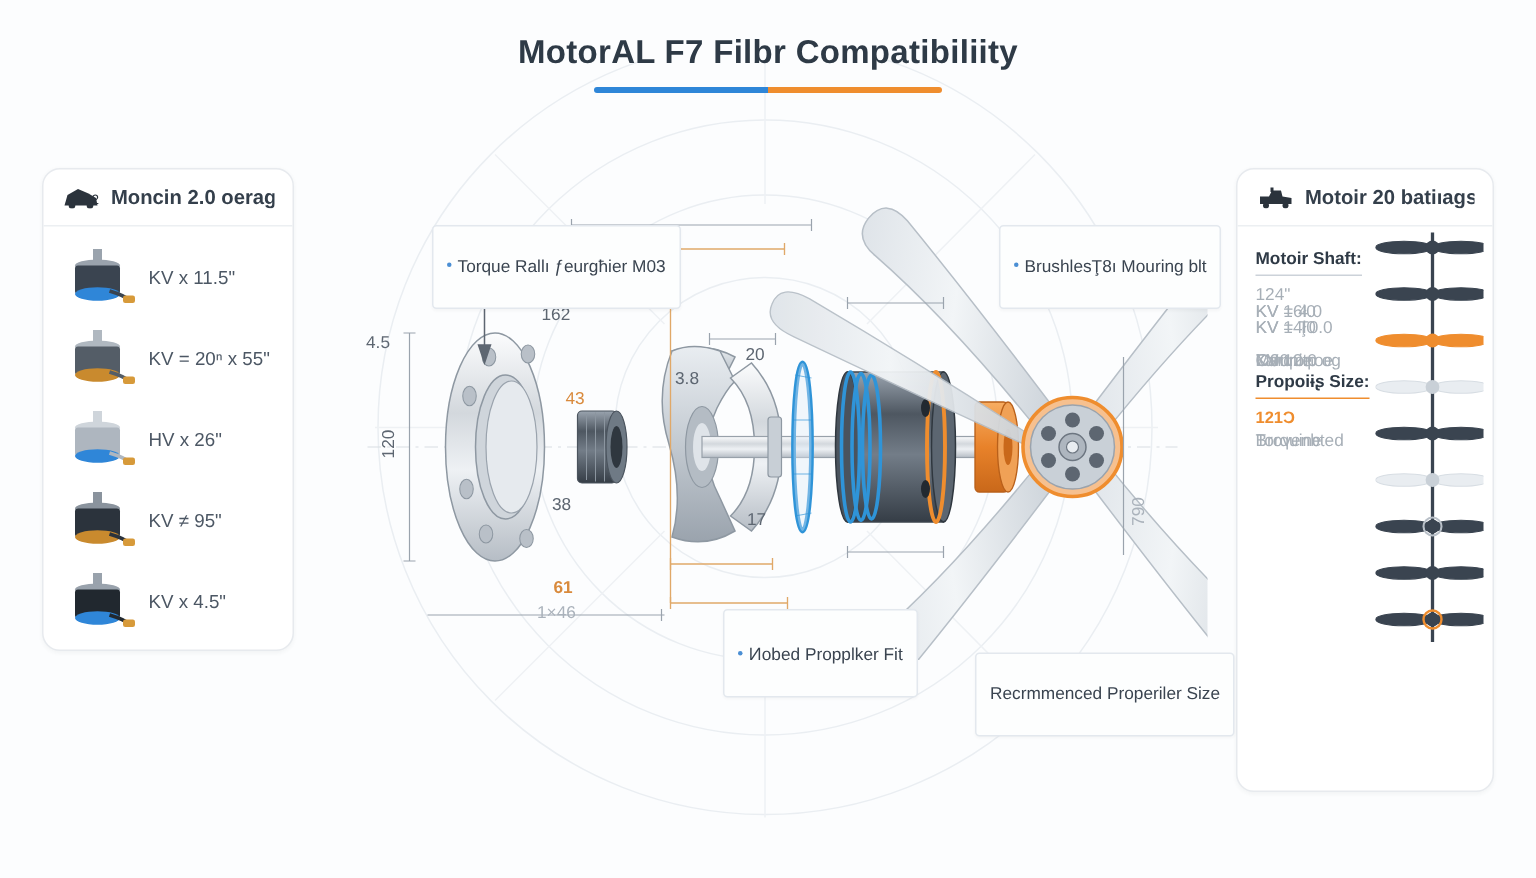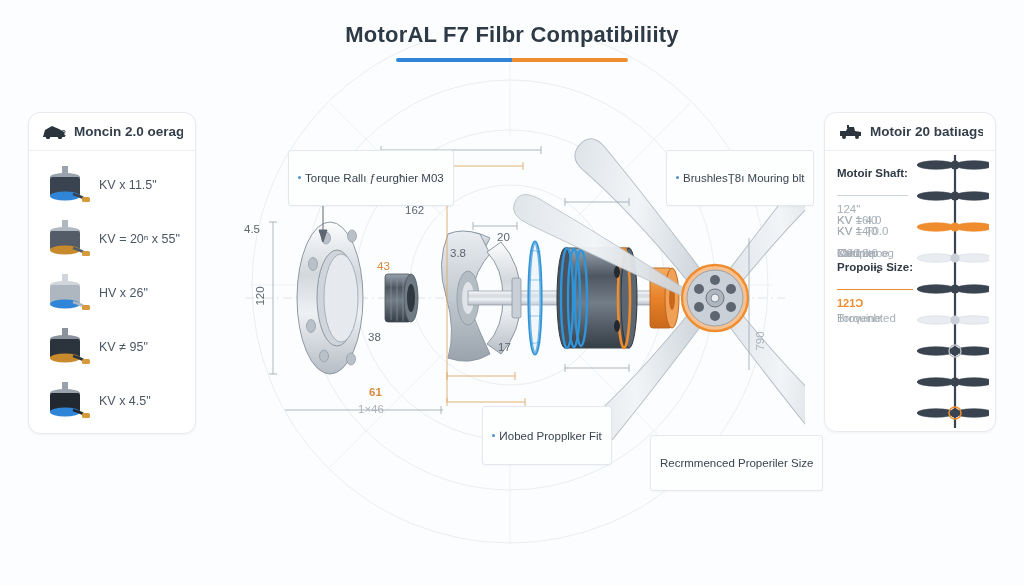--- a/index.html
+++ b/index.html
@@ -39,21 +39,21 @@
 
   
   .panel {
     position: absolute;
     background: #ffffff;
     border: 1px solid #e7eaee;
     border-radius: 12px;
     box-shadow: 0 1px 3px rgba(40,50,60,.05);
   }
   #left-panel  { left: 28px;  top: 112px; width: 168px; height: 322px; }
-  #right-panel { left: 824px; top: 112px; width: 172px; height: 320px; }
+  #right-panel { left: 824px; top: 112px; width: 172px; height: 416px; }
 
   .panel-head {
     height: 38px; display: flex; align-items: center; gap: 7px;
     padding: 0 12px;
     border-bottom: 1px solid #eceff2;
   }
   .panel-head .glyph { flex: 0 0 auto; line-height: 0; }
   .panel-head .ptitle {
     font-size: 13.5px; font-weight: bold; color: #343f4b;
     white-space: nowrap; overflow: hidden;
@@ -70,21 +70,21 @@
     font-size: 12.5px; color: #4c5764; white-space: nowrap;
   }
 
   
   #right-body { display: flex; height: 281px; }
   #spec-col { flex: 0 0 92px; padding: 12px 0 0 12px; }
   #prop-col { flex: 1 1 auto; position: relative; }
 
   .spec-head {
     font-size: 11.5px; font-weight: bold; color: #2f3a46;
-    padding-bottom: 16px; border-bottom: 1.5px solid #ccd2d9;
+    padding-bottom: 4px; border-bottom: 1.5px solid #ccd2d9;
     display: inline-block; margin-bottom: 6px;
   }
   .spec-head.accent { border-bottom-color: #ef8d2e; }
   .spec-val  { font-size: 11px; color: #9aa3ac; line-height: 15px; }
   .spec-val.dim { color: #a7afb7; }
   .spec-val.orange { color: #ef8d2e; font-weight: bold; }
   .spec-gap { height: 11px; }
 
   
   .callout {
@@ -474,21 +474,21 @@
       <line x1="222" y1="36" x2="222" y2="272"></line>
     </g>
 
     <g stroke="#5d6671" stroke-width="1" fill="#5d6671">
       <line x1="98" y1="28" x2="98" y2="100"></line>
       <path d="M94 100 L102 100 L98 112 Z"></path>
     </g>
   </svg>
 
   <div id="dim-layer">
-      <div class="dim" style="left: 361px; top: 204px; margin-left: 44px;">162</div>
+      <div class="dim" style="left: 361px; top: 204px;">162</div>
       <div class="dim" style="left: 244px; top: 223px;">4.5</div>
       <div class="dim orange" style="left: 377px; top: 230px;">43</div>
       <div class="dim rot" style="left: 250px; top: 290px;">120</div>
       <div class="dim" style="left: 368px; top: 331px;">38</div>
       <div class="dim orange" style="left: 369px; top: 356px; font-weight: bold;">61</div>
       <div class="dim" style="left: 497px; top: 231px;">20</div>
       <div class="dim" style="left: 450px; top: 247px;">3.8</div>
       <div class="dim" style="left: 498px; top: 341px;">17</div>
       <div class="dim light" style="left: 358px; top: 403px;">1×46</div>
       <div class="dim light rot" style="left: 750px; top: 335px;">790</div>

